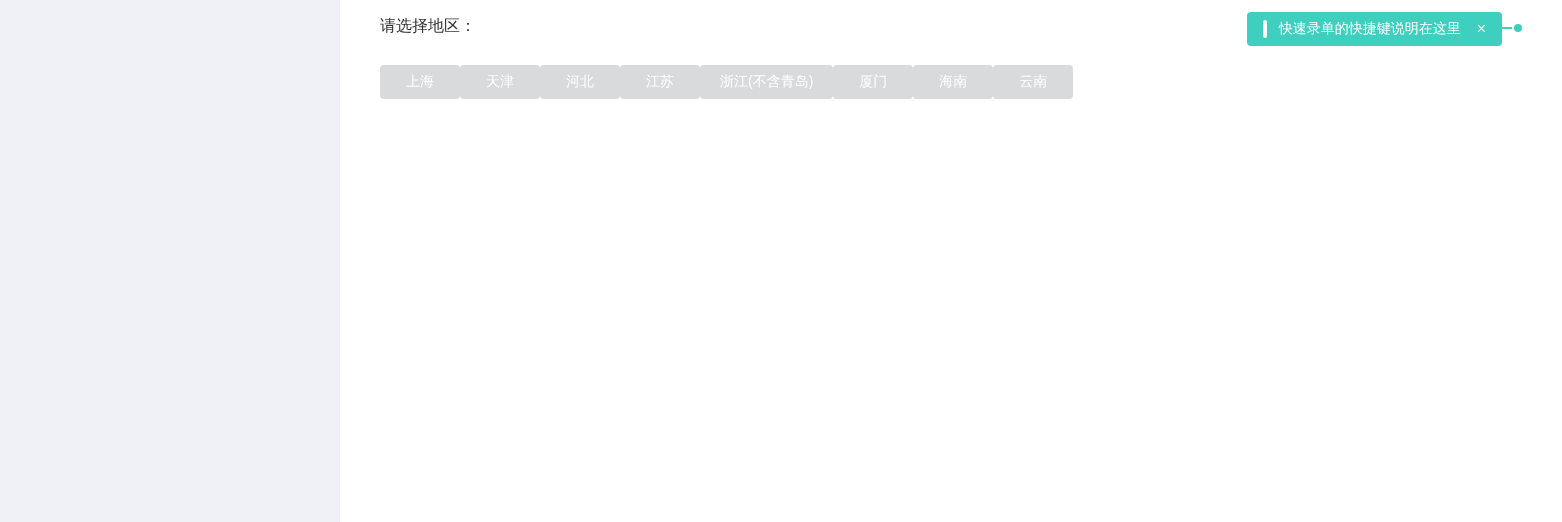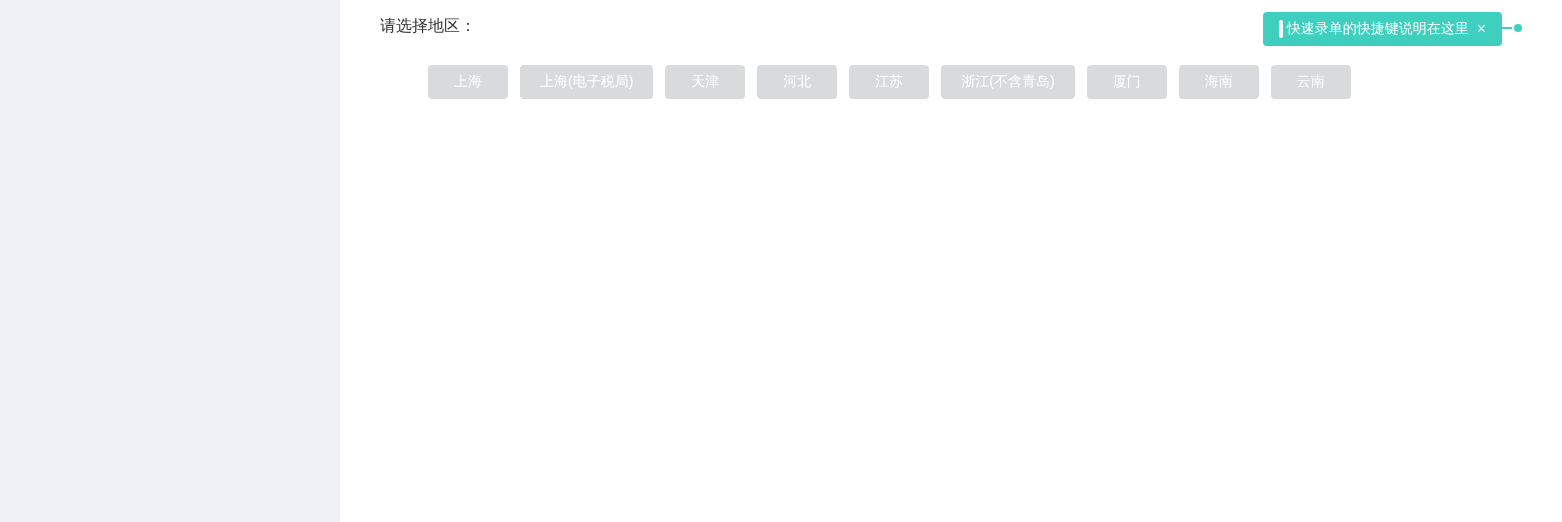--- a/index.html
+++ b/index.html
@@ -39,22 +39,20 @@
     .page-title {
       font-size: 16px;
       color: #333;
       margin-bottom: 28px;
       font-weight: normal;
     }
 
     .region-buttons {
       display: flex;
       flex-wrap: wrap;
-      gap: 12px;
-      margin-left: 48px;
     }
 
     .region-btn {
       padding: 8px 20px;
       background: #d9dadc;
       border: none;
       border-radius: 4px;
       color: #fff;
       font-size: 14px;
       cursor: pointer;
@@ -67,21 +65,21 @@
       position: absolute;
       top: 12px;
       right: 60px;
       background: #3ecfbe;
       color: #fff;
       font-size: 14px;
       padding: 8px 16px;
       border-radius: 4px;
       display: flex;
       align-items: center;
-      gap: 4px;
+      gap: 12px;
       white-space: nowrap;
     }
 
     .tooltip-banner .bar {
       width: 4px;
       height: 18px;
       background: #fff;
       border-radius: 2px;
       flex-shrink: 0;
     }
@@ -116,21 +114,20 @@
 </head>
 <body>
 
 <div class="sidebar"></div>
 
 <div class="main-content">
   <div class="page-title">请选择地区：</div>
   <div class="region-buttons">
 
   <button class="region-btn">上海</button>
-      <button class="region-btn">上海(电子税局)</button>
       <button class="region-btn">天津</button>
       <button class="region-btn">河北</button>
       <button class="region-btn">江苏</button>
       <button class="region-btn">浙江(不含青岛)</button>
       <button class="region-btn">厦门</button>
       <button class="region-btn">海南</button>
       <button class="region-btn">云南</button>
     </div>
 </div>
 

